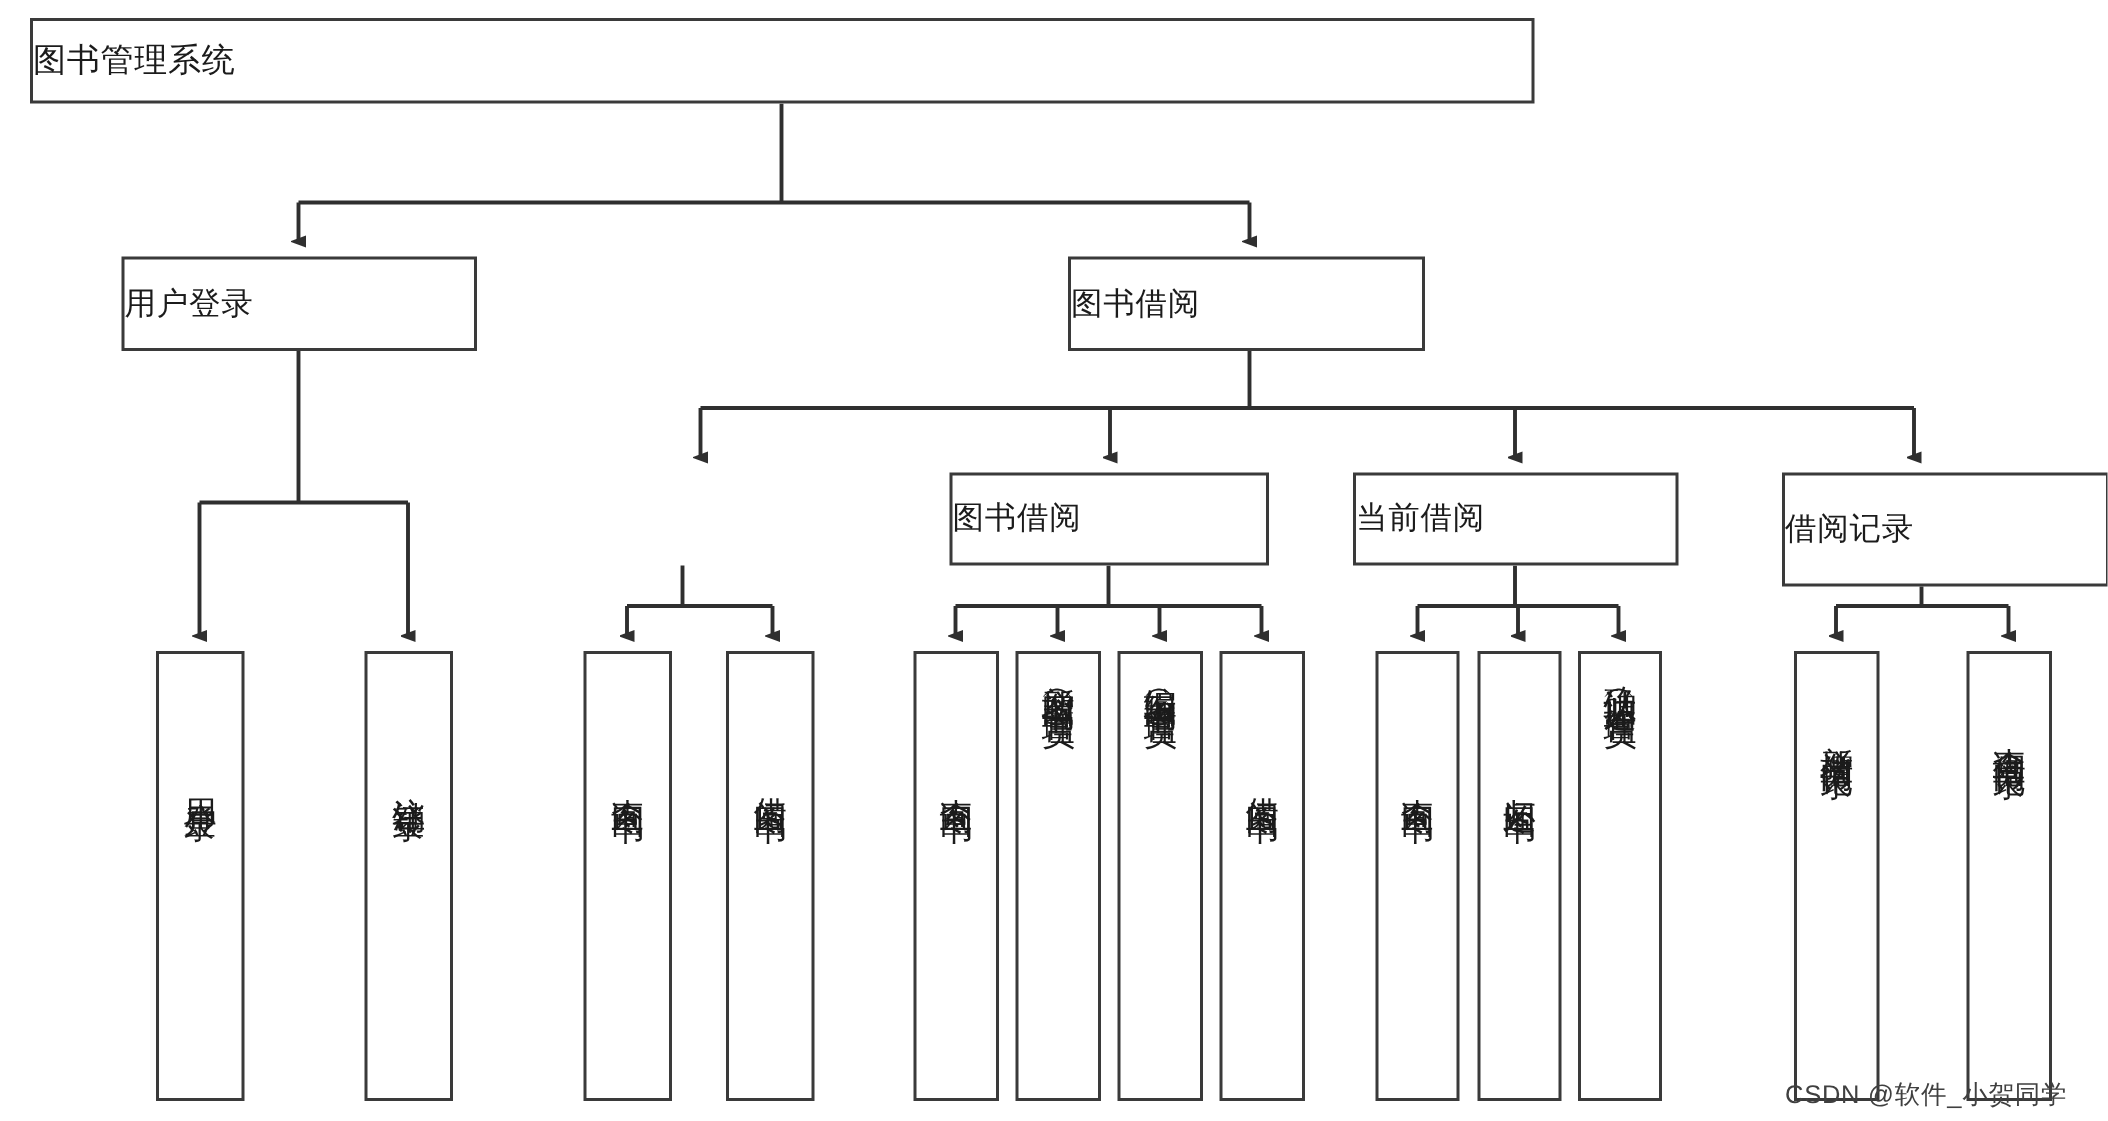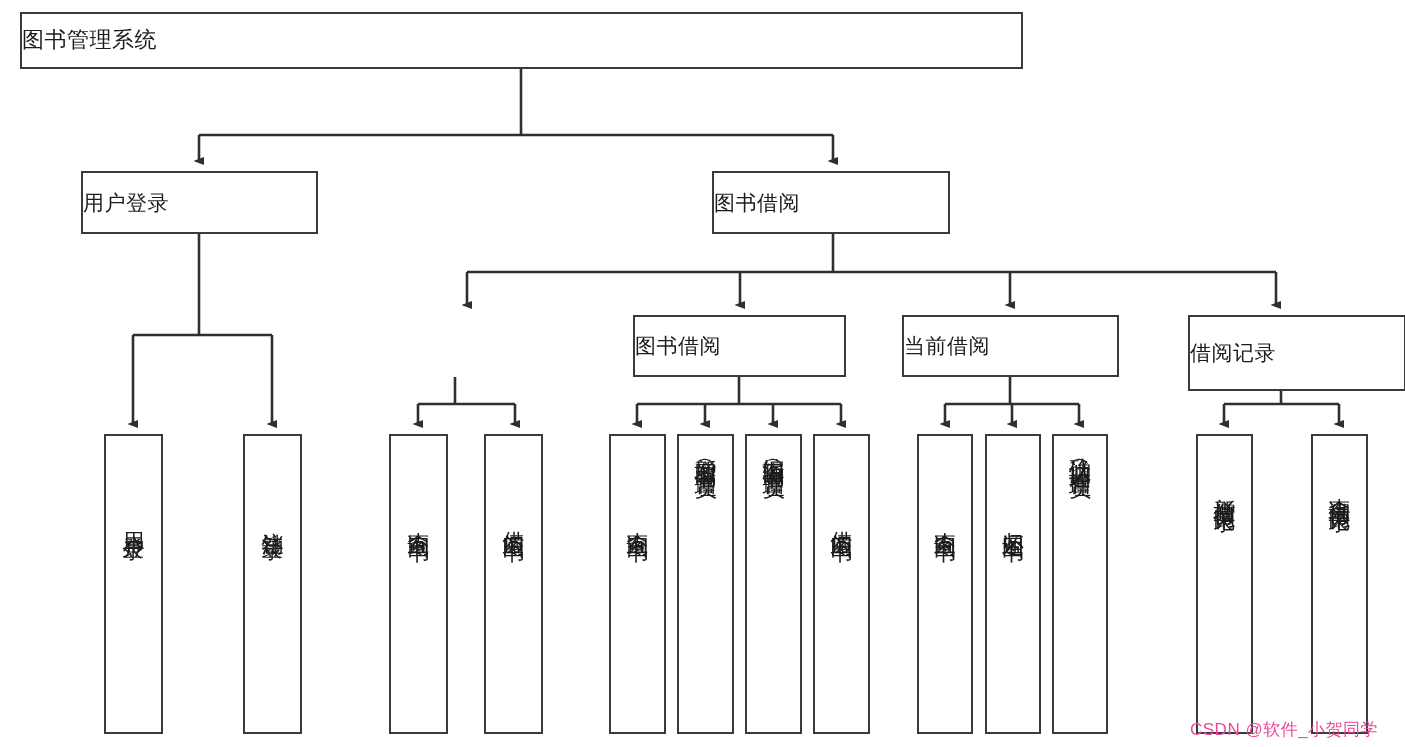--- a/index.html
+++ b/index.html
@@ -42,21 +42,21 @@
   }
   .node.vert .label{
     writing-mode:vertical-rl;
     text-orientation:upright;
     font-size:22px;
     letter-spacing:3px;
     line-height:1;
   }
   .watermark{
     position:absolute;
-    color:#ec4899;
+    color:#404040;
     font-size:17px;
     letter-spacing:0.5px;
     white-space:nowrap;
     user-select:none;
   }
 </style>
 </head>
 <body>
 
 <div id="diagram-root">

